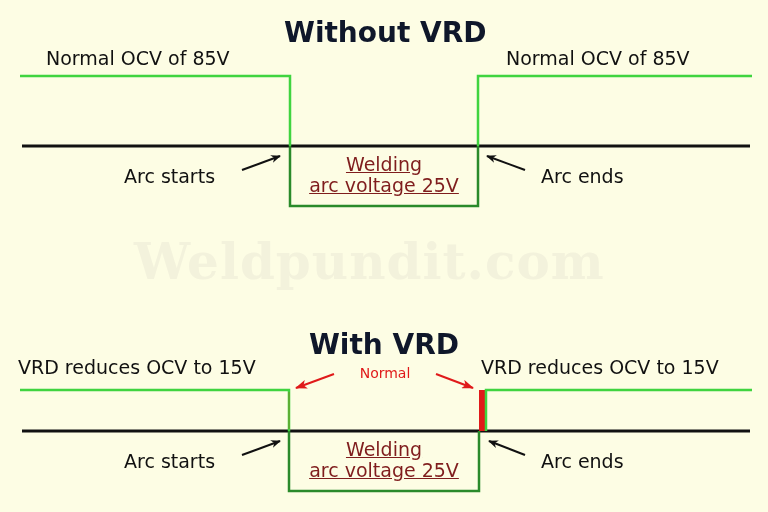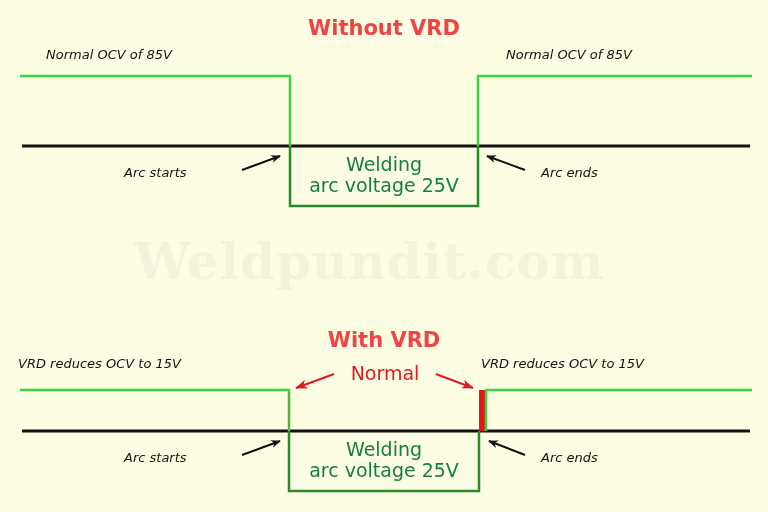--- a/index.html
+++ b/index.html
@@ -4,30 +4,30 @@
 <style>
   html, body { margin: 0; padding: 0; }
   body {
     width: 768px; height: 512px; overflow: hidden;
     background: #fdfde4;
     font-family: "DejaVu Sans", sans-serif;
     position: relative;
   }
   .abs { position: absolute; }
   .title {
-    font-weight: bold; font-size: 21px; color: #ef4444;
+    font-weight: bold; font-size: 28px; color: #0f172a;
     text-align: center; white-space: nowrap;
   }
-  .lbl { font-size: 13px; color: #111; white-space: nowrap; font-style: italic; }
+  .lbl { font-size: 19px; color: #111; white-space: nowrap; }
   .box-text {
-    font-size: 19px; color: #15803d; text-align: center;
-    line-height: 21px; white-space: nowrap;
+    font-size: 19px; color: #7f1d1d; text-align: center;
+    line-height: 21px; white-space: nowrap; text-decoration: underline;
   }
   .red-text {
-    font-size: 19px; color: #e01a1a; text-align: center;
+    font-size: 14px; color: #e01a1a; text-align: center;
     line-height: 28px; white-space: nowrap;
   }
   .watermark {
     font-family: "DejaVu Serif", serif; font-weight: bold;
     font-size: 50px; color: #f3f2dc; white-space: nowrap;
     letter-spacing: 1px;
   }
   svg.canvas { position: absolute; left: 0; top: 0; }
 </style>
 </head>

